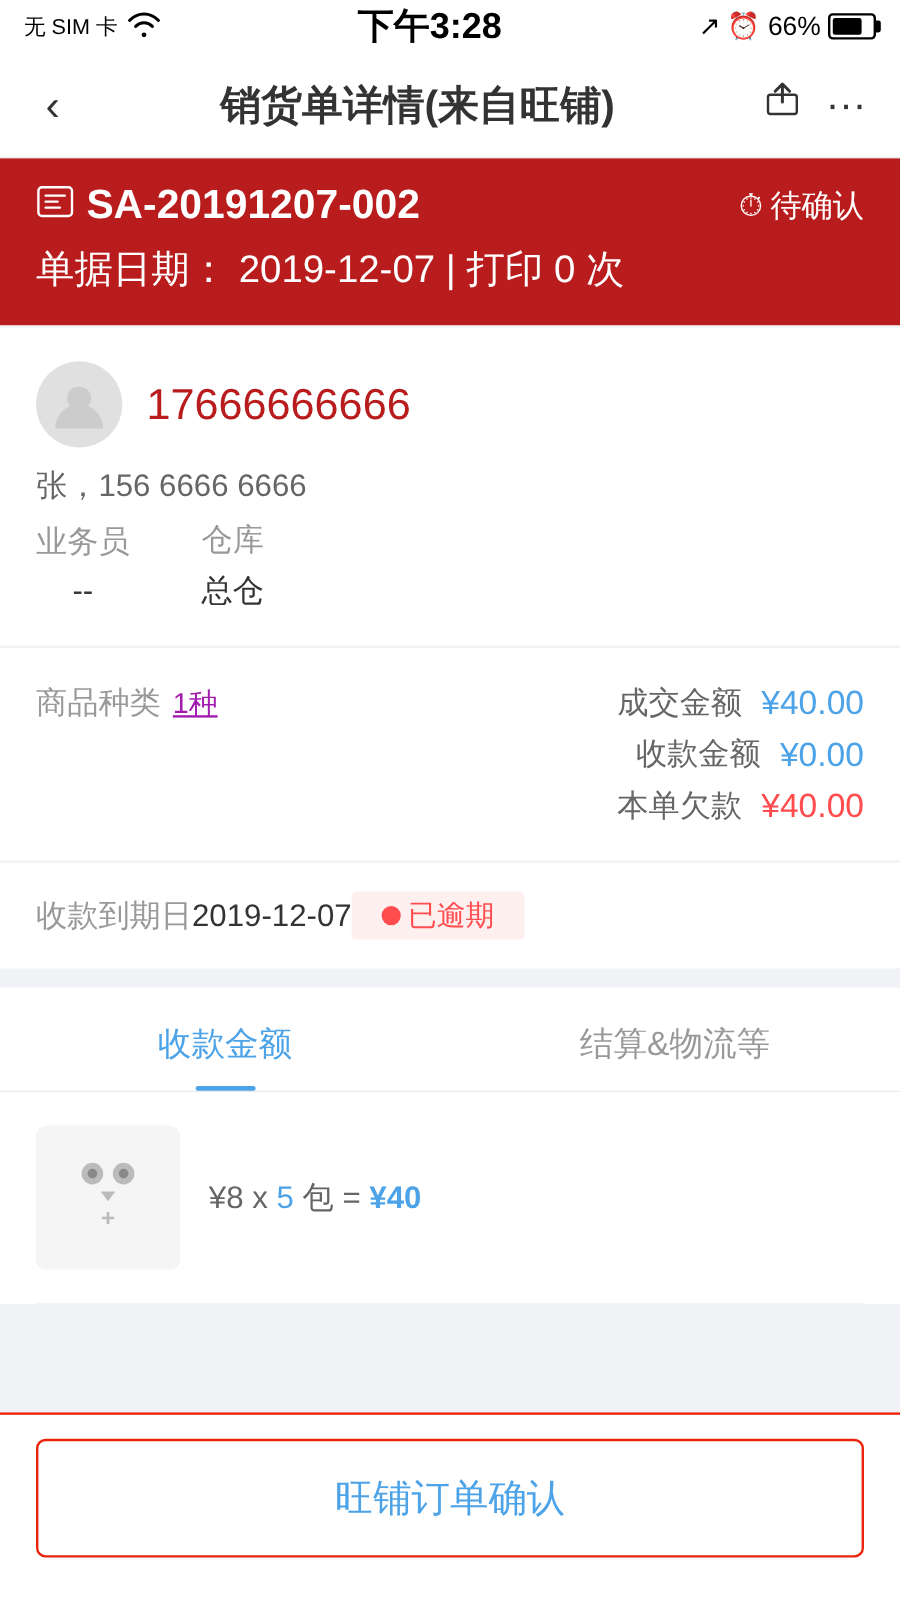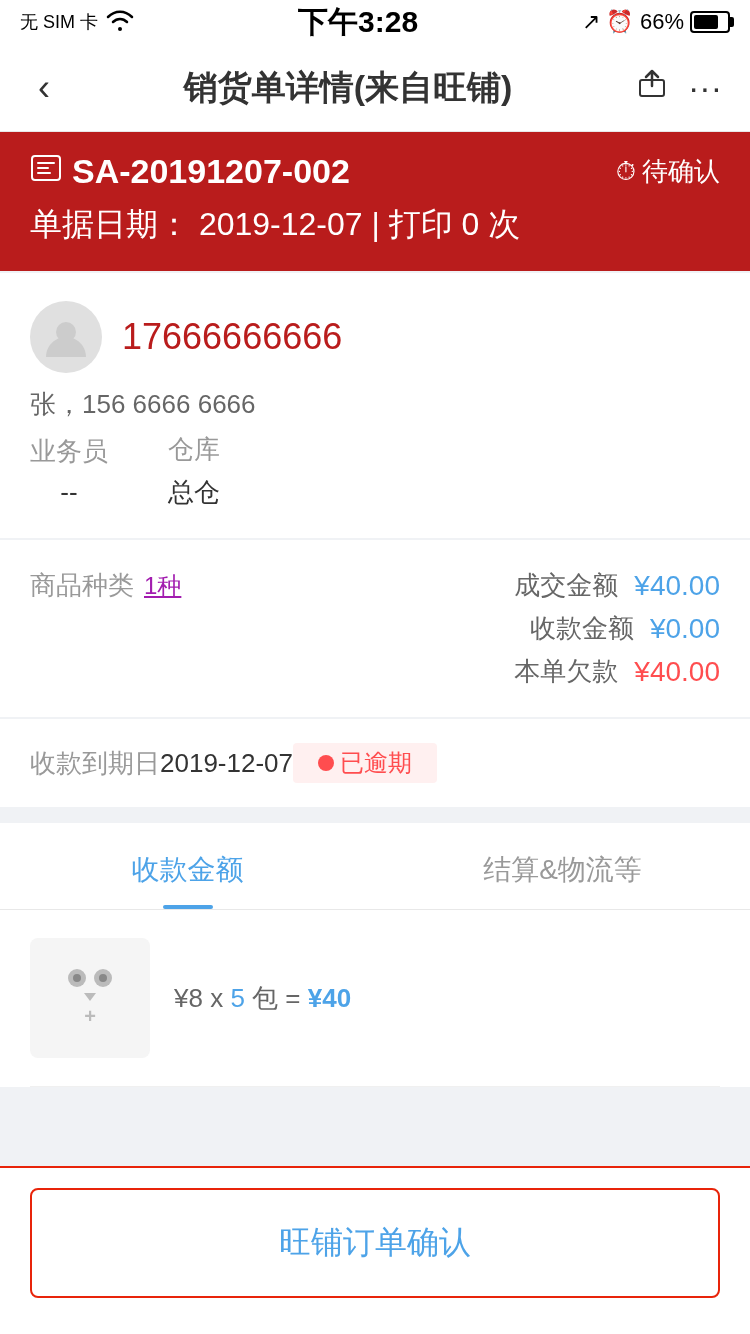--- a/index.html
+++ b/index.html
@@ -335,21 +335,21 @@
       position: fixed;
       bottom: 0;
       left: 0;
       width: 750px;
       background: #fff;
       padding: 20px 30px 36px 30px;
       border-top: 2px solid #e8240a;
     }
     .confirm-btn {
       width: 100%;
-      height: 110px;
+      height: 99px;
       border: 2px solid #e8240a;
       border-radius: 8px;
       background: #fff;
       color: #4da3e8;
       font-size: 32px;
       font-weight: 500;
       cursor: pointer;
       display: flex;
       align-items: center;
       justify-content: center;

